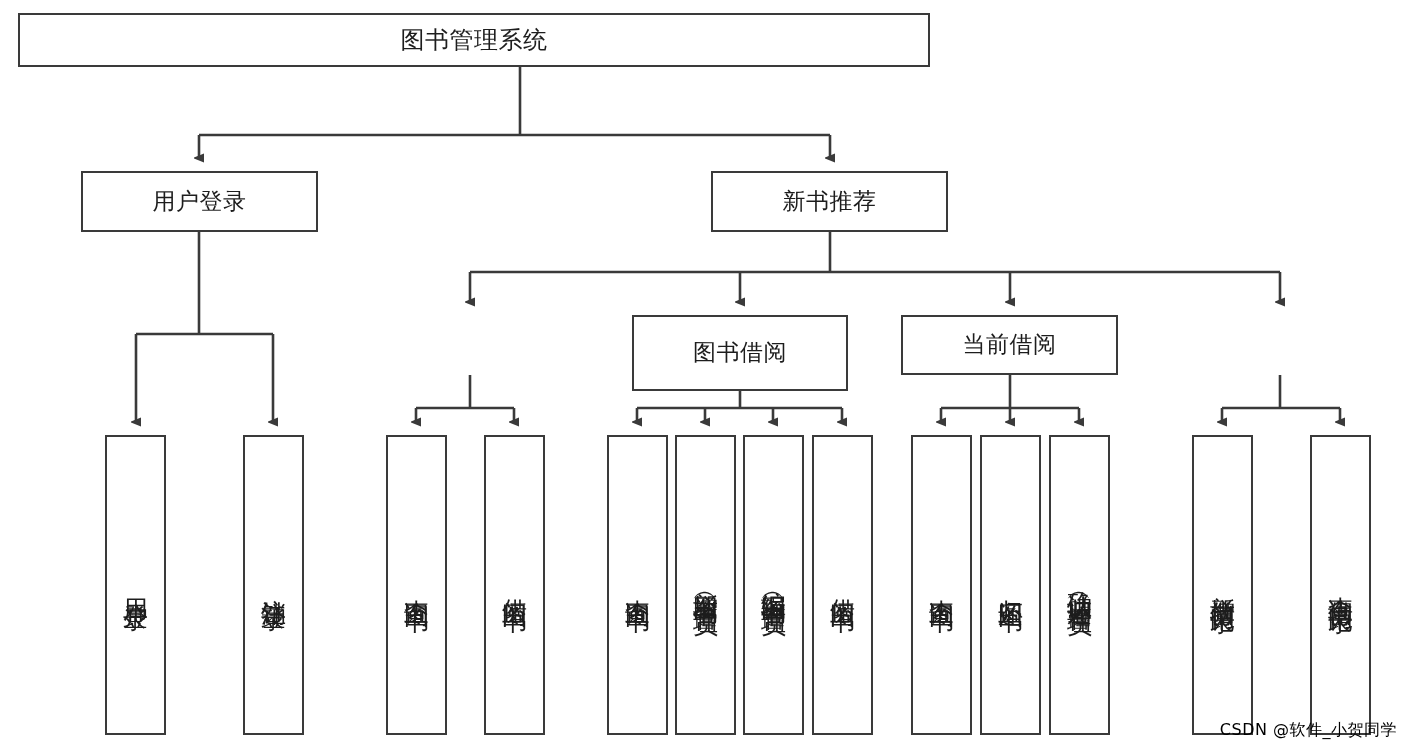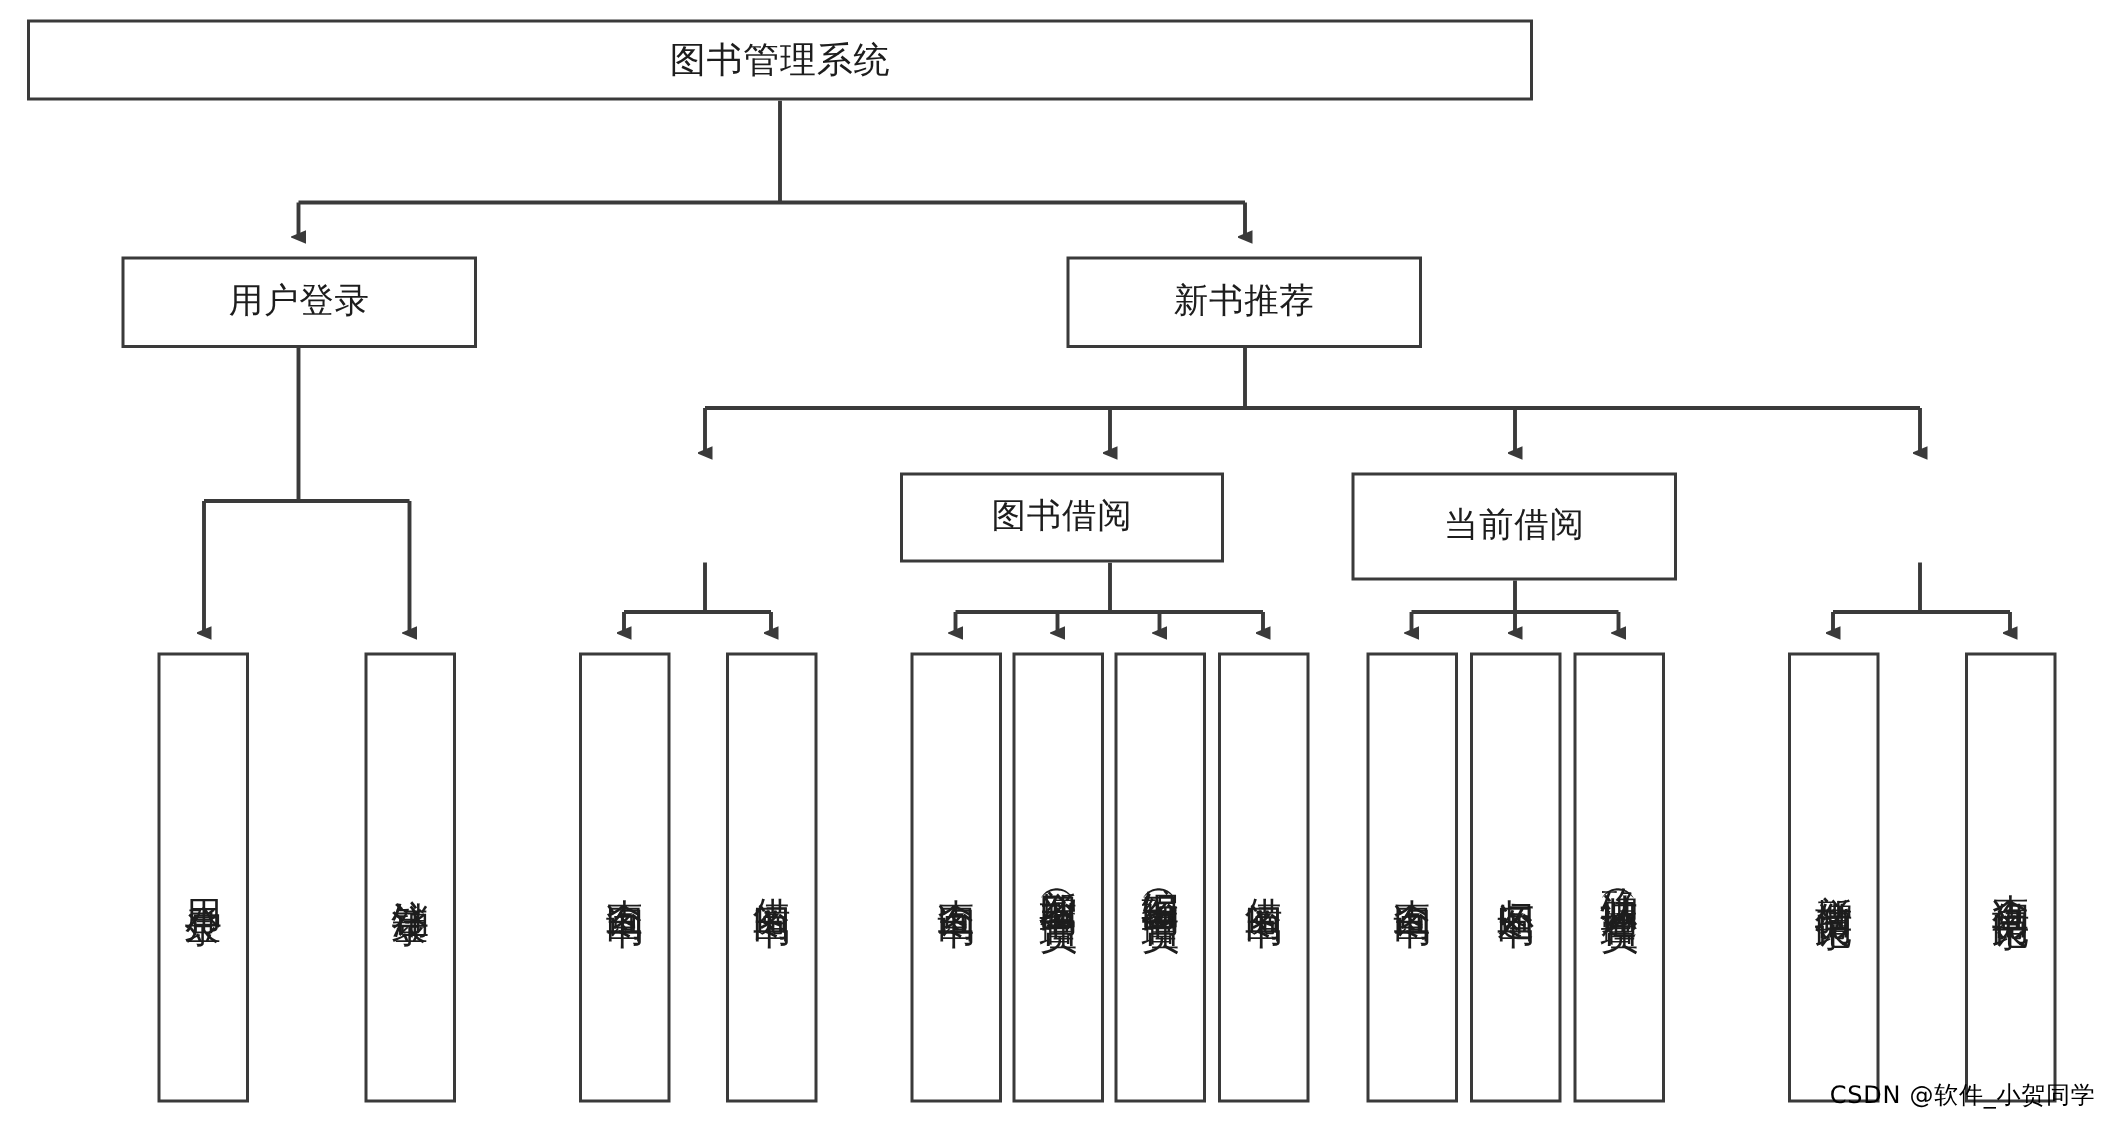--- a/index.html
+++ b/index.html
@@ -122,38 +122,38 @@
       <path d="M 1010 408 L 1010 422" marker-end="url(#arrow)"></path>
       <path d="M 1079 408 L 1079 422" marker-end="url(#arrow)"></path>
 
       <path d="M 1280 375 L 1280 408"></path>
       <path d="M 1222 408 L 1340 408"></path>
       <path d="M 1222 408 L 1222 422" marker-end="url(#arrow)"></path>
       <path d="M 1340 408 L 1340 422" marker-end="url(#arrow)"></path>
     </g>
   </svg>
 
-  <div class="node horiz root" style="left:18px; top:13px; width:1004px; height:54px;">
+  <div class="node horiz root" style="left:18px; top:13px; width:912px; height:54px;">
     <span class="node-label">图书管理系统</span>
   </div>
 
   <div class="node horiz" style="left:81px; top:171px; width:237px; height:61px;">
     <span class="node-label">用户登录</span>
   </div>
 
   <div class="node horiz" style="left:711px; top:171px; width:237px; height:61px;">
     <span class="node-label">新书推荐</span>
   </div>
 
 
-  <div class="node horiz" style="left:600px; top:315px; width:216px; height:60px;">
+  <div class="node horiz" style="left:632px; top:315px; width:216px; height:76px;">
     <span class="node-label">图书借阅</span>
   </div>
 
-  <div class="node horiz" style="left:901px; top:315px; width:217px; height:72px;">
+  <div class="node horiz" style="left:901px; top:315px; width:217px; height:60px;">
     <span class="node-label">当前借阅</span>
   </div>
 
 
   <div class="node vert" style="left:105px; top:435px; width:61px; height:300px;">
     <span class="node-label">用户登录</span>
   </div>
 
   <div class="node vert" style="left:243px; top:435px; width:61px; height:300px;">
     <span class="node-label">注销登录</span>

